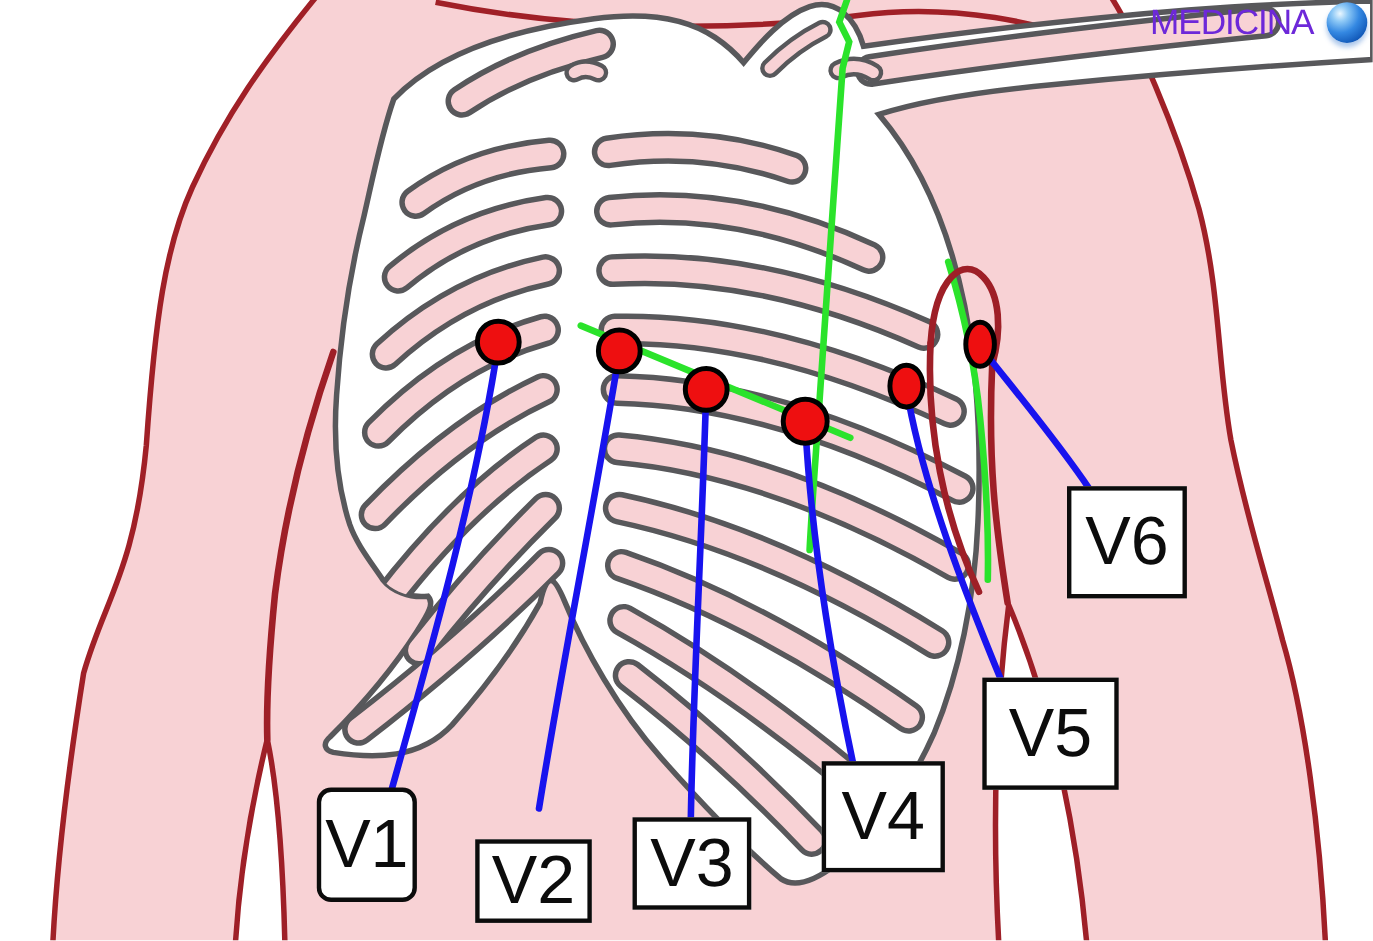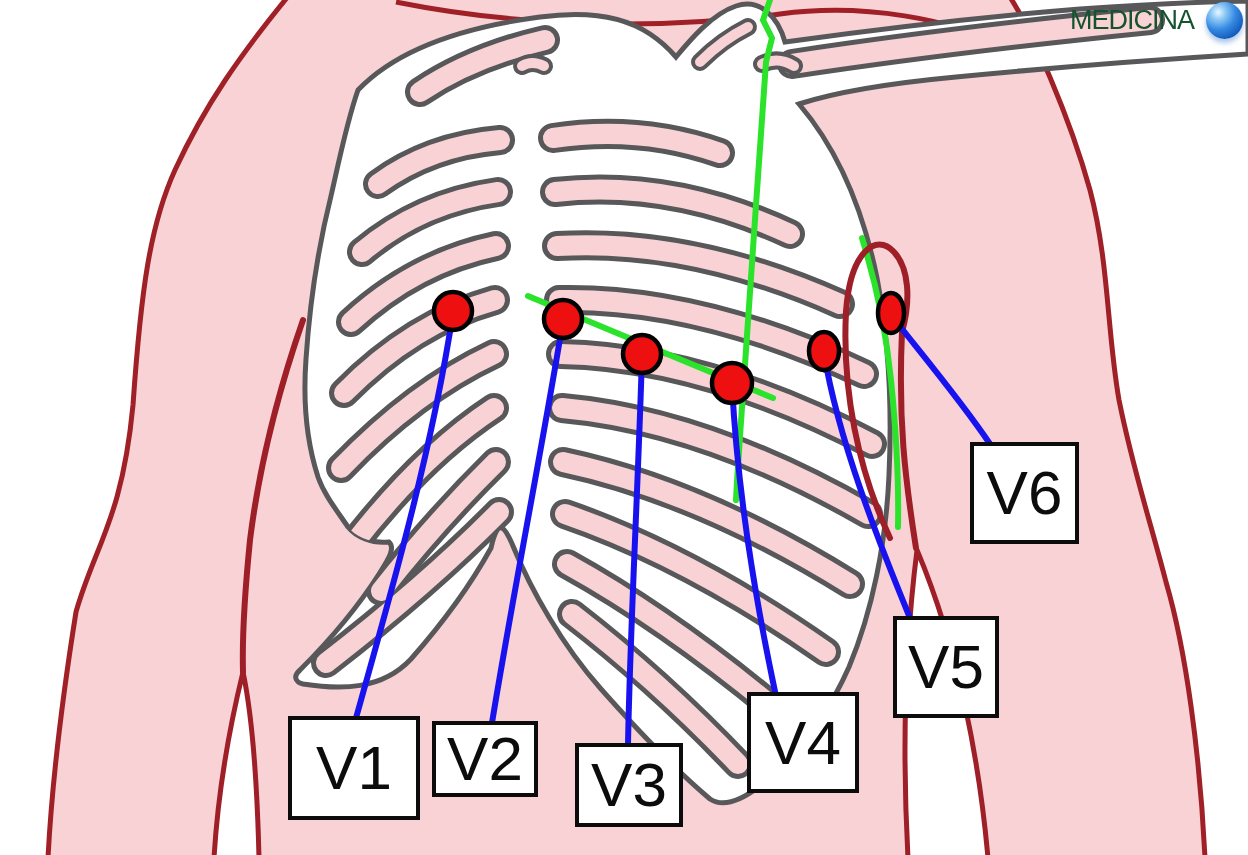--- a/index.html
+++ b/index.html
@@ -13,30 +13,30 @@
   #art{position:absolute;left:0;top:0;}
   .elabel{
     position:absolute;
     box-sizing:border-box;
     background:#ffffff;
     border:4px solid #0c0c0c;
     display:flex;align-items:center;justify-content:center;
     font-size:62px;line-height:1;color:#0c0c0c;
     letter-spacing:0px;
   }
-  .b-v1{left:288px;top:716px;width:132px;height:104px;}
-  .b-v2{left:432px;top:721px;width:106px;height:76px;}
+  .b-v1{left:288px;top:716px;width:91px;height:104px;border-radius:13px;}
+  .b-v2{left:432px;top:763px;width:106px;height:76px;}
   .b-v3{left:575px;top:743px;width:108px;height:84px;}
   .b-v4{left:747px;top:692px;width:112px;height:101px;}
-  .b-v5{left:893px;top:616px;width:106px;height:102px;text-align:center;}
+  .b-v5{left:893px;top:616px;width:124px;height:102px;text-align:center;}
   .b-v6{left:970px;top:442px;width:109px;height:102px;}
   #logo{
     position:absolute;top:2px;right:4px;
     display:flex;align-items:center;
-    font-size:27px;color:#14532d;letter-spacing:-1px;
+    font-size:32px;color:#6d28d9;letter-spacing:-1px;
     white-space:nowrap;
   }
   #globe{
     width:37px;height:37px;border-radius:50%;
     margin:0 1px 0 12px;
     background:radial-gradient(circle at 33% 28%, #eaf7ff 0%, #8ec9f6 20%, #3488e2 48%, #1158b8 78%, #0a3f96 100%);
     box-shadow:0 4px 5px rgba(70,130,210,0.45);
   }
 </style>
 </head>

